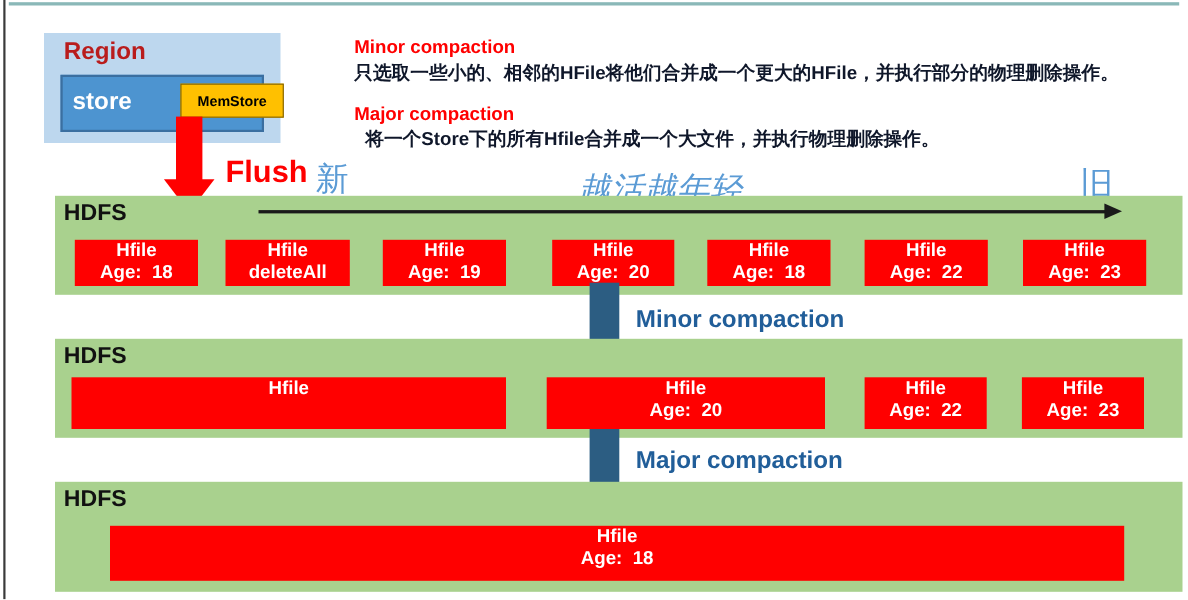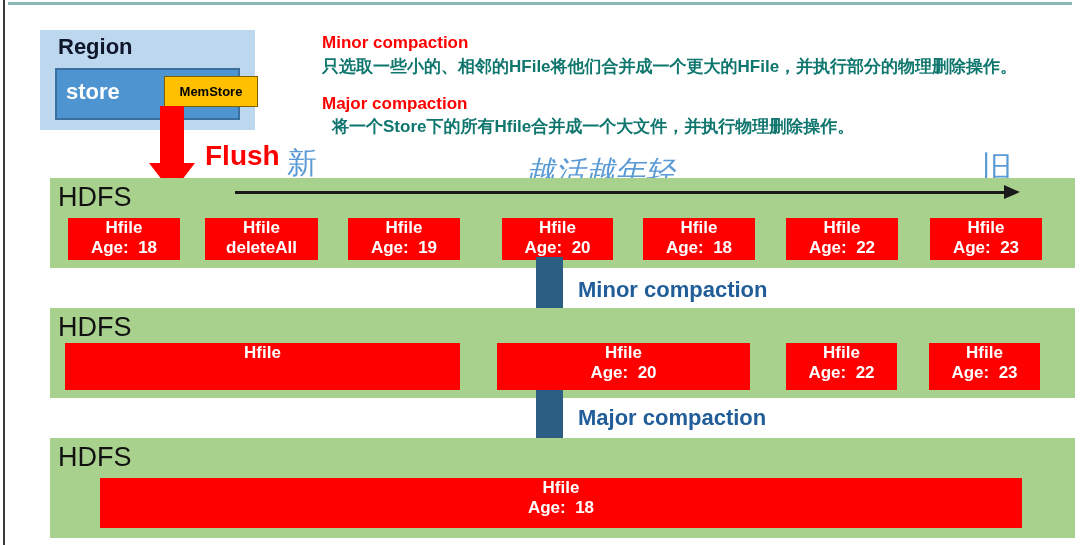--- a/index.html
+++ b/index.html
@@ -6,44 +6,44 @@
   .stage{
     position:relative;width:1080px;height:545px;background:#ffffff;overflow:hidden;
     font-family:"Liberation Sans","DejaVu Sans",sans-serif;
   }
   .abs{position:absolute;}
   .topline{left:8px;top:2px;width:1064px;height:3px;background:#8ab8b8;}
   .leftline{left:3px;top:0;width:2px;height:545px;background:#3a3a3a;}
 
   
   .legend-title{font-size:17px;font-weight:bold;color:#ff0000;white-space:nowrap;}
-  .legend-desc{font-size:17px;font-weight:bold;color:#0f766e;white-space:nowrap;letter-spacing:0px;}
+  .legend-desc{font-size:17px;font-weight:bold;color:#0f172a;white-space:nowrap;letter-spacing:0px;}
 
   
   .region-box{left:40px;top:30px;width:215px;height:100px;background:#bdd7ee;}
-  .region-label{left:58px;top:34px;font-size:22px;font-weight:bold;color:#0f172a;}
+  .region-label{left:58px;top:34px;font-size:22px;font-weight:bold;color:#b91c1c;}
   .store-box{left:55px;top:68px;width:185px;height:52px;background:#4d94d0;border:2px solid #3b6fa0;box-sizing:border-box;}
   .store-label{left:66px;top:79px;font-size:22px;font-weight:bold;color:#ffffff;}
   .memstore-box{left:124px;top:76px;width:94px;height:31px;background:#ffc000;border:1px solid #7f6000;box-sizing:border-box;
     display:flex;align-items:center;justify-content:center;font-size:13px;font-weight:bold;color:#000;margin-left:40px;}
 
   
   .flush-shaft{left:160px;top:106px;width:24px;height:58px;background:#ff0000;}
   .flush-head{left:149px;top:163px;width:0;height:0;border-left:23px solid transparent;border-right:23px solid transparent;border-top:30px solid #ff0000;}
   .flush-label{left:205px;top:140px;font-size:28px;font-weight:bold;color:#ff0000;}
 
   
   .cjk-blue{color:#5b9bd5;font-size:30px;white-space:nowrap;}
 
   
   .bar{left:50px;width:1025px;background:#a9d18e;}
   .bar1{top:178px;height:90px;}
   .bar2{top:308px;height:90px;}
   .bar3{top:438px;height:100px;}
-  .hdfs-label{font-size:27px;font-weight:normal;color:#111;left:58px;}
+  .hdfs-label{font-size:21px;font-weight:bold;color:#111;left:58px;}
 
   
   .tl-line{left:235px;top:191px;width:772px;height:3px;background:#1a1a1a;}
   .tl-head{left:1004px;top:185px;width:0;height:0;border-top:7px solid transparent;border-bottom:7px solid transparent;border-left:16px solid #1a1a1a;}
 
   
   .hfile{position:absolute;background:#ff0000;color:#ffffff;font-weight:bold;text-align:center;
     display:flex;flex-direction:column;justify-content:flex-start;font-size:17px;line-height:20px;white-space:pre;}
 
   

